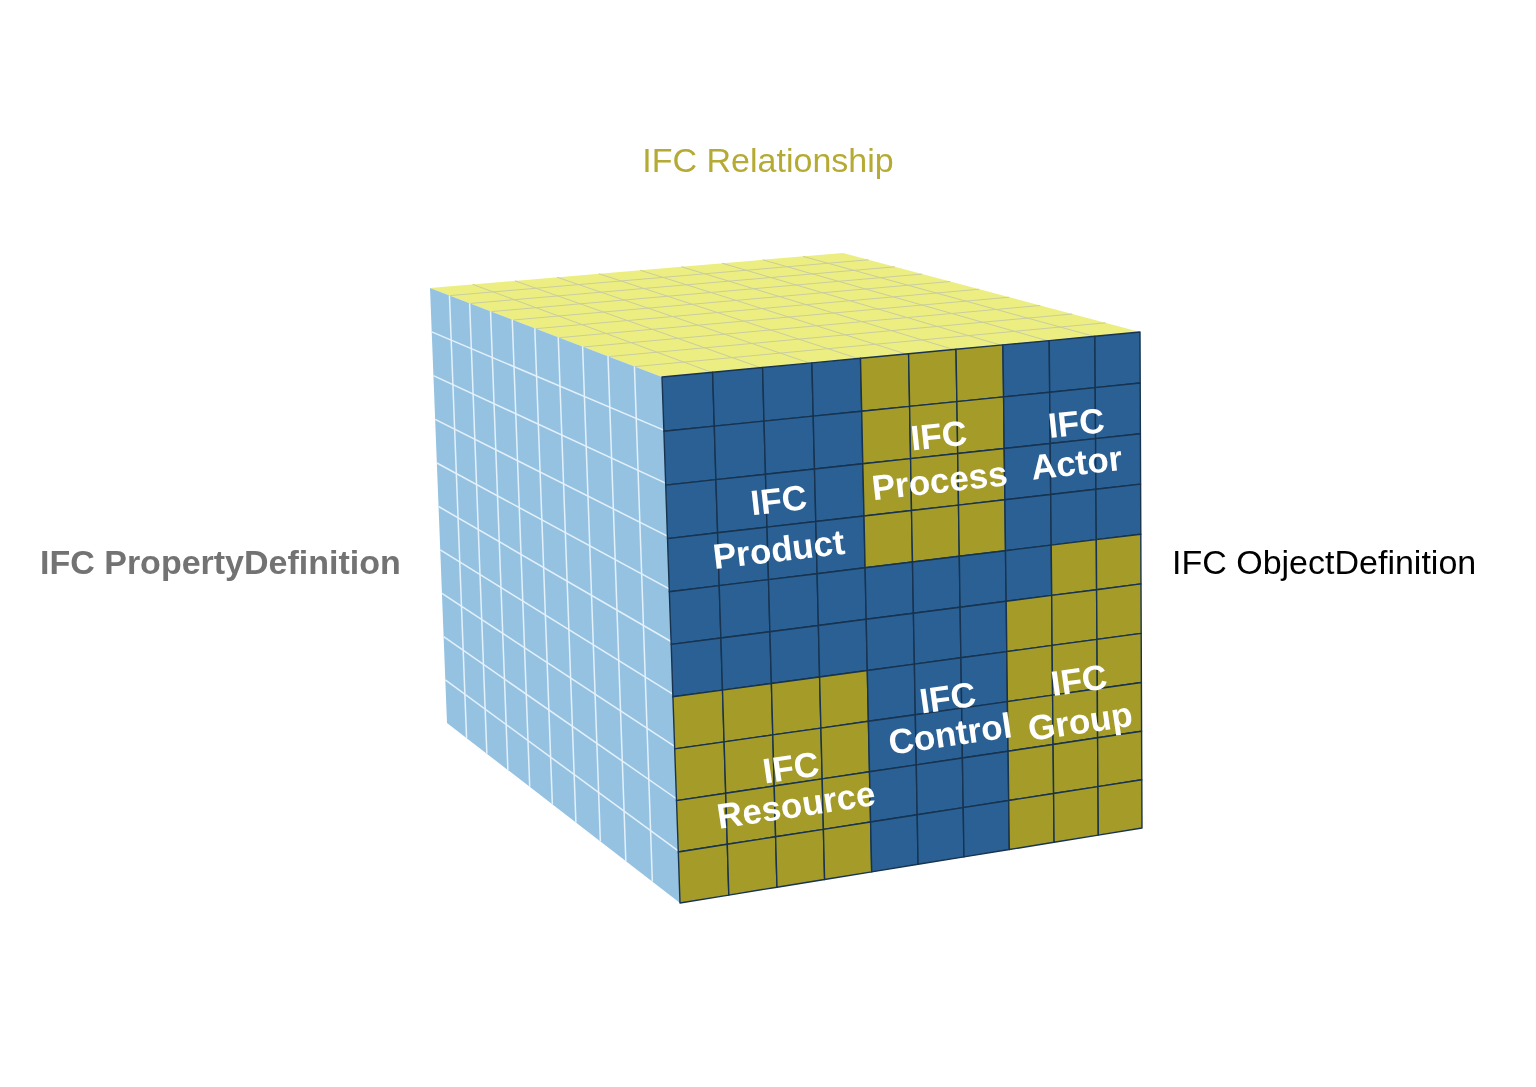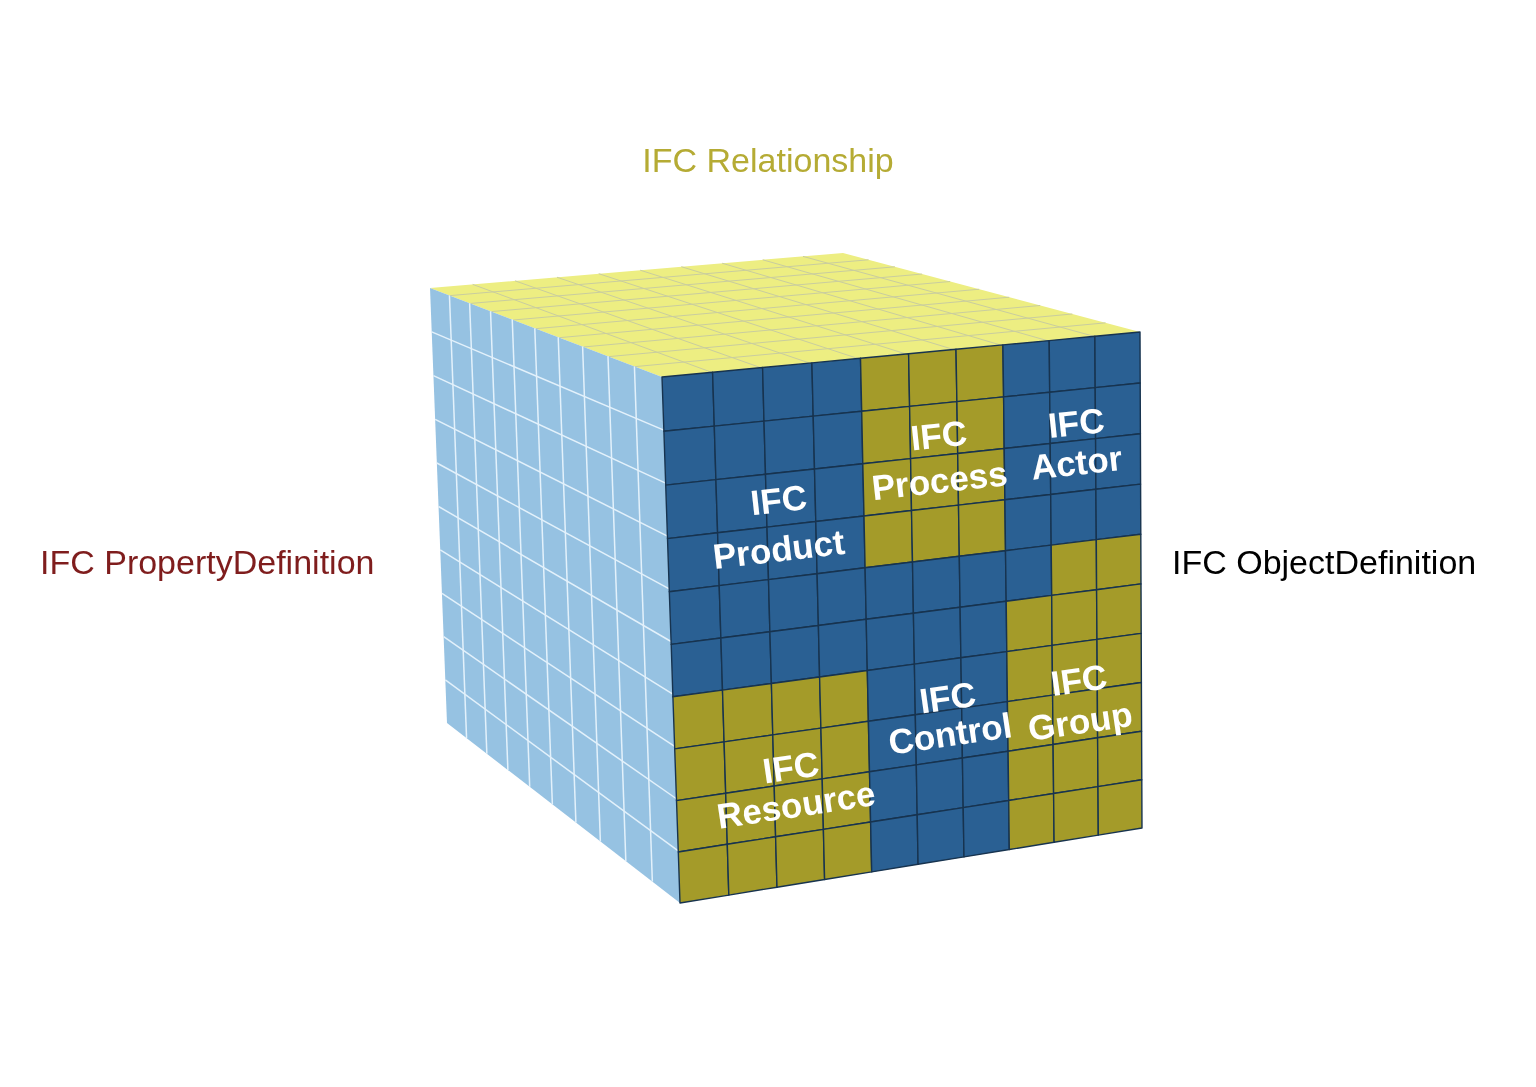--- a/index.html
+++ b/index.html
@@ -32,21 +32,21 @@
     fill: #ffffff;
   }
 </style>
 </head>
 <body>
 
 <div id="stage">
 
   <div class="outer-label" id="label-top" style="color: rgb(181, 171, 52);">IFC Relationship</div>
 
-  <div class="outer-label" id="label-left" style="color: #7f1d1d;">IFC PropertyDefinition</div>
+  <div class="outer-label" id="label-left" style="color: #737373; font-weight: bold;">IFC PropertyDefinition</div>
 
   <div class="outer-label" id="label-right" style="color: #000000;">IFC ObjectDefinition</div>
 
   <svg id="cube-svg" width="1536" height="1087" viewBox="0 0 1536 1087">
       <g>
         <polygon points="430.0,288.0 843.0,253.0 1140.0,332.0 662.0,377.0" fill="#edee82" stroke="none"></polygon>
         <line x1="472.64373398294765" y1="284.38612423873326" x2="711.64695018226" y2="372.32612393681654" stroke="#c9cd9f" stroke-width="1"></line>
         <line x1="514.9802555439046" y1="280.7982834284826" x2="760.8694305533152" y2="367.69220842071303" stroke="#c9cd9f" stroke-width="1"></line>
         <line x1="557.0128725802239" y1="277.2361972389641" x2="809.6728616175407" y2="363.09774315316037" stroke="#c9cd9f" stroke-width="1"></line>
         <line x1="598.7448456688967" y1="273.6995893500935" x2="858.0625719769674" y2="358.5422264875239" stroke="#c9cd9f" stroke-width="1"></line>

